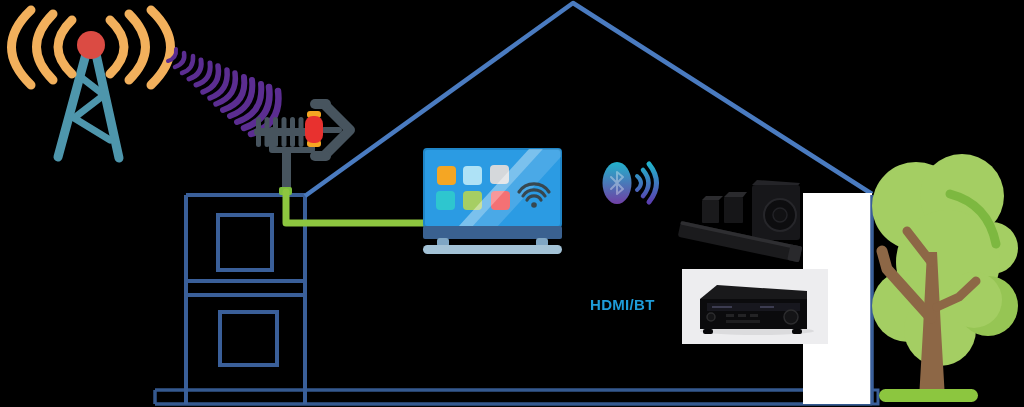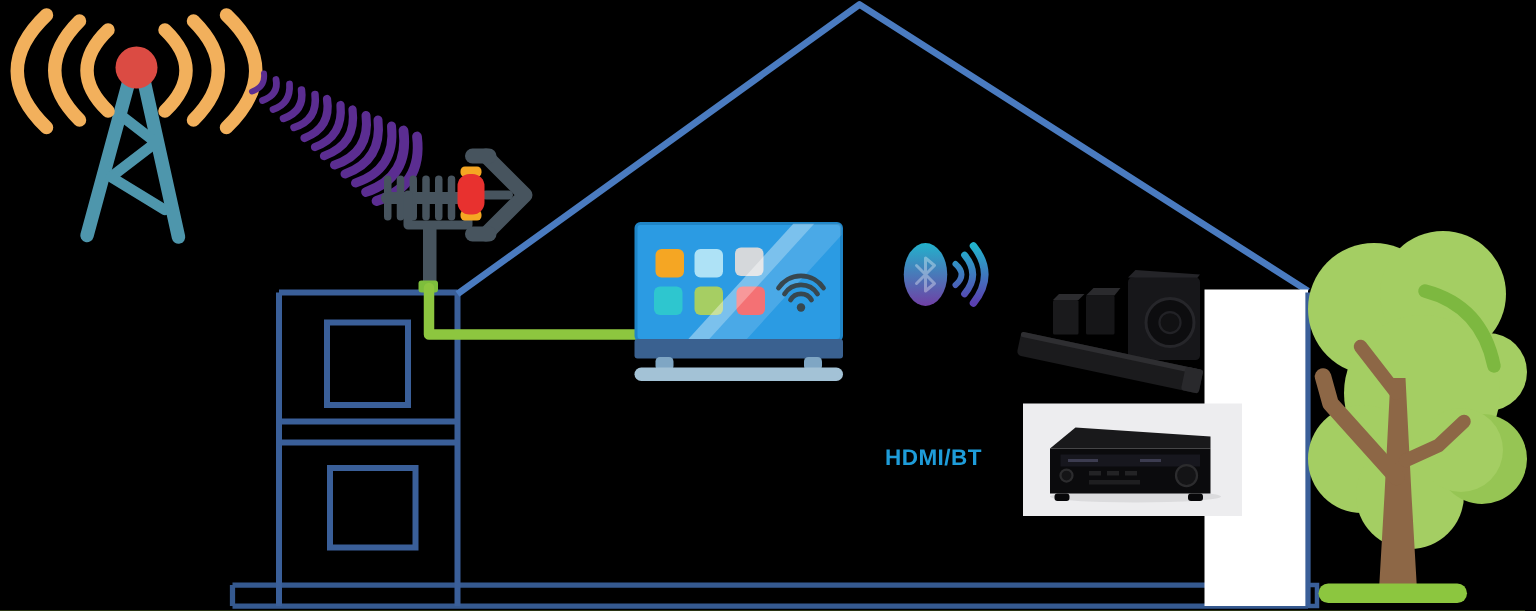--- a/index.html
+++ b/index.html
@@ -1,16 +1,16 @@
 <!DOCTYPE html>
 <html><head>
 <meta charset="utf-8">
 <style>
   html,body{margin:0;padding:0;background:#000;}
-  .stage{position:relative;width:1024px;height:407px;background:#bef264;overflow:hidden;}
+  .stage{position:relative;width:1024px;height:407px;background:#5eead4;overflow:hidden;}
   svg{display:block;}
   text{font-family:"Liberation Sans","DejaVu Sans",sans-serif;font-weight:bold;}
 </style>
 </head>
 <body>
 
 <div class="stage">
 <svg width="1024" height="407" viewBox="0 0 1024 407" xmlns="http://www.w3.org/2000/svg">
   <defs>
     <clipPath id="clip-screen">

